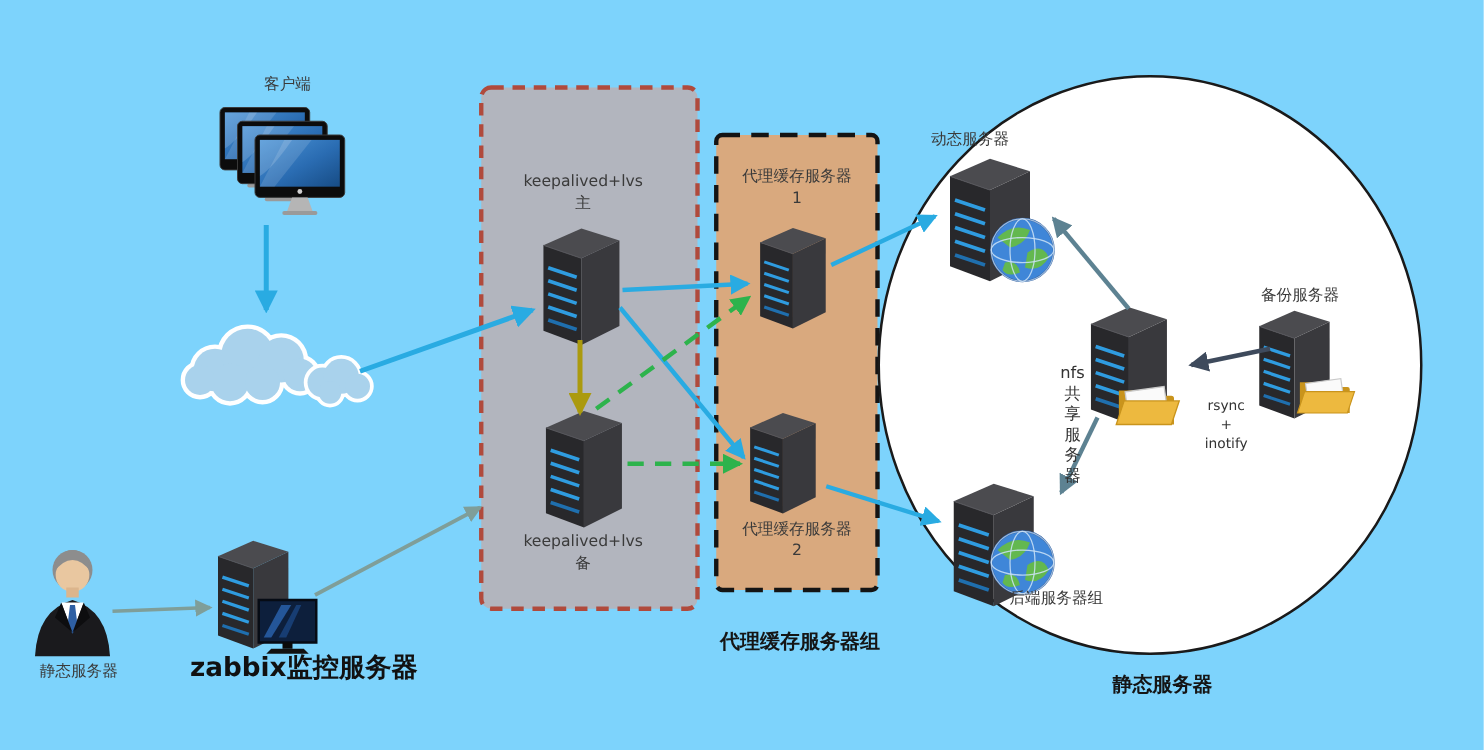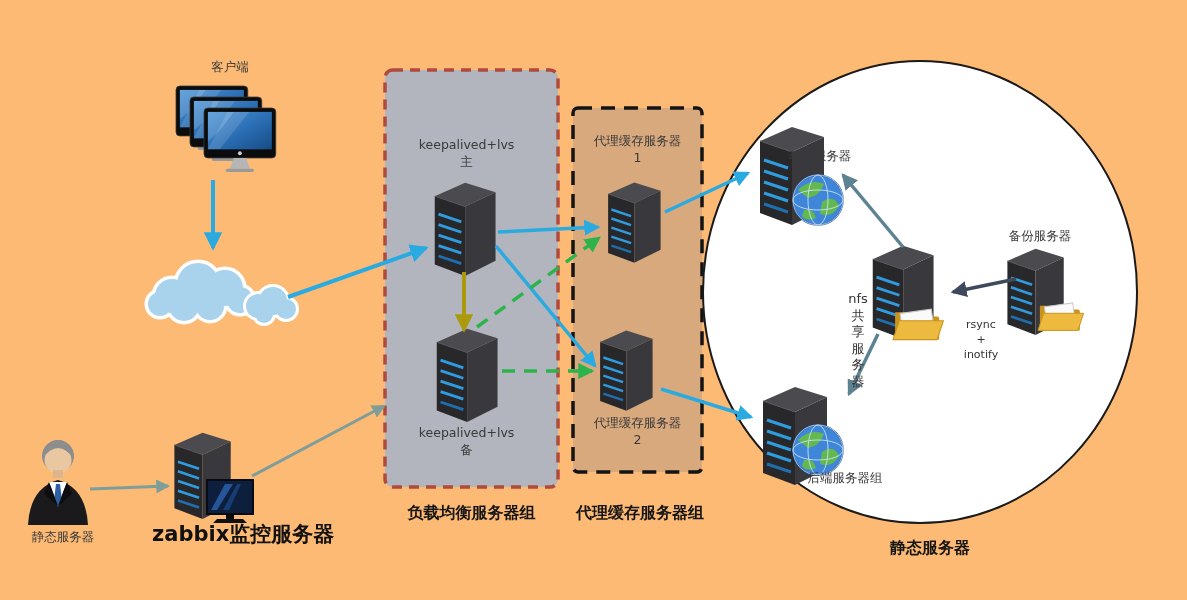--- a/index.html
+++ b/index.html
@@ -1,19 +1,19 @@
 <!DOCTYPE html>
 <html><head>
 <meta charset="utf-8">
 <style>
   html,body{margin:0;padding:0;}
   #stage{
     position:relative;
     width:1187px;height:600px;
-    background:#fdba74;
+    background:#7dd3fc;
     overflow:hidden;
     font-family:"DejaVu Sans","Liberation Sans",sans-serif;
   }
   #gfx{position:absolute;left:0;top:0;}
   .lbl{
     position:absolute;
     color:#3a3a3a;
     font-size:12.5px;
     line-height:17px;
     text-align:center;
@@ -194,33 +194,32 @@
   <div class="lbl" style="left:175px;top:58px;width:110px;">客户端</div>
 
   <div class="lbl" style="left:400px;top:136px;width:133px;">
     <div>keepalived+lvs</div>
     <div>主</div>
   </div>
   <div class="lbl" style="left:400px;top:424px;width:133px;">
     <div>keepalived+lvs</div>
     <div>备</div>
   </div>
-  <div class="lbl bold" style="left:385px;top:504px;width:173px;">负载均衡服务器组</div>
 
   <div class="lbl" style="left:577px;top:132px;width:121px;">
     <div>代理缓存服务器</div>
     <div>1</div>
   </div>
   <div class="lbl" style="left:577px;top:414px;width:121px;">
     <div>代理缓存服务器</div>
     <div>2</div>
   </div>
   <div class="lbl bold" style="left:565px;top:504px;width:150px;">代理缓存服务器组</div>
 
-  <div class="lbl" style="left:770px;top:102px;width:100px;margin-top:45px;">动态服务器</div>
+  <div class="lbl" style="left:726px;top:102px;width:100px;">动态服务器</div>
   <div class="lbl" style="left:795px;top:469px;width:100px;">后端服务器组</div>
   <div class="lbl" style="left:995px;top:227px;width:90px;">备份服务器</div>
 
   <div class="lbl vstack" style="left:845px;top:250px;width:26px;margin-top:41px;">
     <div>nfs</div>
     <div>共</div>
     <div>享</div>
     <div>服</div>
     <div>务</div>
     <div>器</div>

